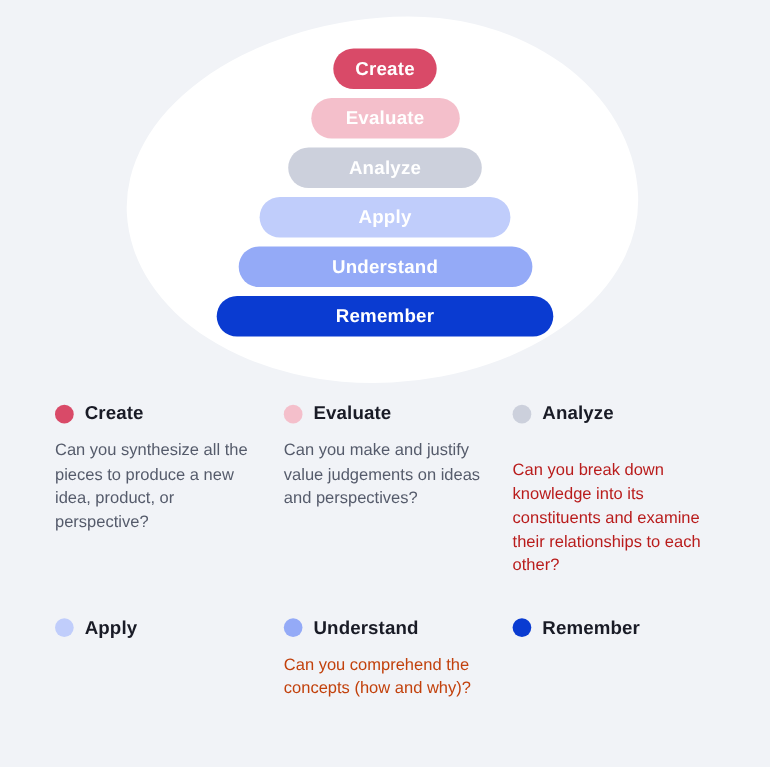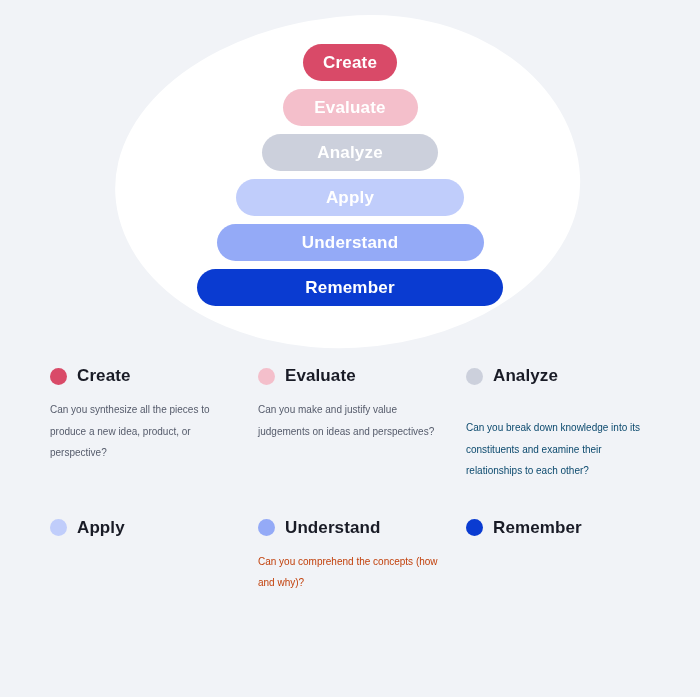--- a/index.html
+++ b/index.html
@@ -99,21 +99,21 @@
   }
 
   .legend-title {
     font-size: 17px;
     font-weight: bold;
     color: #191b26;
     letter-spacing: 0.1px;
   }
 
   .legend-desc {
-    font-size: 10px;
+    font-size: 15px;
     line-height: 21.5px;
     color: #555b6b;
     max-width: 182px;
   }
 </style>
 </head>
 <body style="background: rgb(241, 243, 247);">
 
 <div class="pyramid-area">
   <div class="blob" style="background: rgb(255, 255, 255);"></div>
@@ -144,21 +144,21 @@
       <span class="legend-title" style="color: rgb(25, 27, 38);">Evaluate</span>
     </div>
     <div class="legend-desc" style="color: rgb(85, 91, 107);">Can you make and justify value judgements on ideas and perspectives?</div>
   </div>
 
   <div class="legend-cell">
     <div class="legend-head">
       <span class="legend-dot" style="background: rgb(204, 208, 220);"></span>
       <span class="legend-title" style="color: rgb(25, 27, 38);">Analyze</span>
     </div>
-    <div class="legend-desc" style="color: #0c4a6e; margin-top: 31px;">Can you break down knowledge into its constituents and examine their relationships to each other?</div>
+    <div class="legend-desc" style="color: #b91c1c; margin-top: 31px;">Can you break down knowledge into its constituents and examine their relationships to each other?</div>
   </div>
 
   <div class="legend-cell">
     <div class="legend-head">
       <span class="legend-dot" style="background: rgb(192, 205, 251);"></span>
       <span class="legend-title" style="color: rgb(25, 27, 38);">Apply</span>
     </div>
   </div>
 
   <div class="legend-cell">

